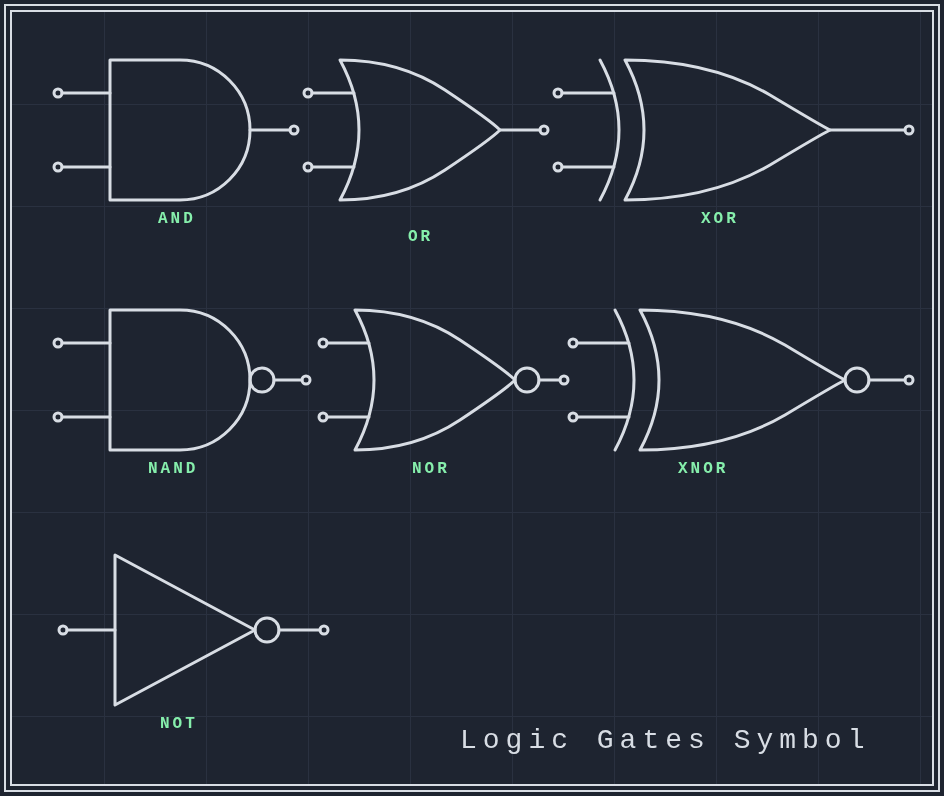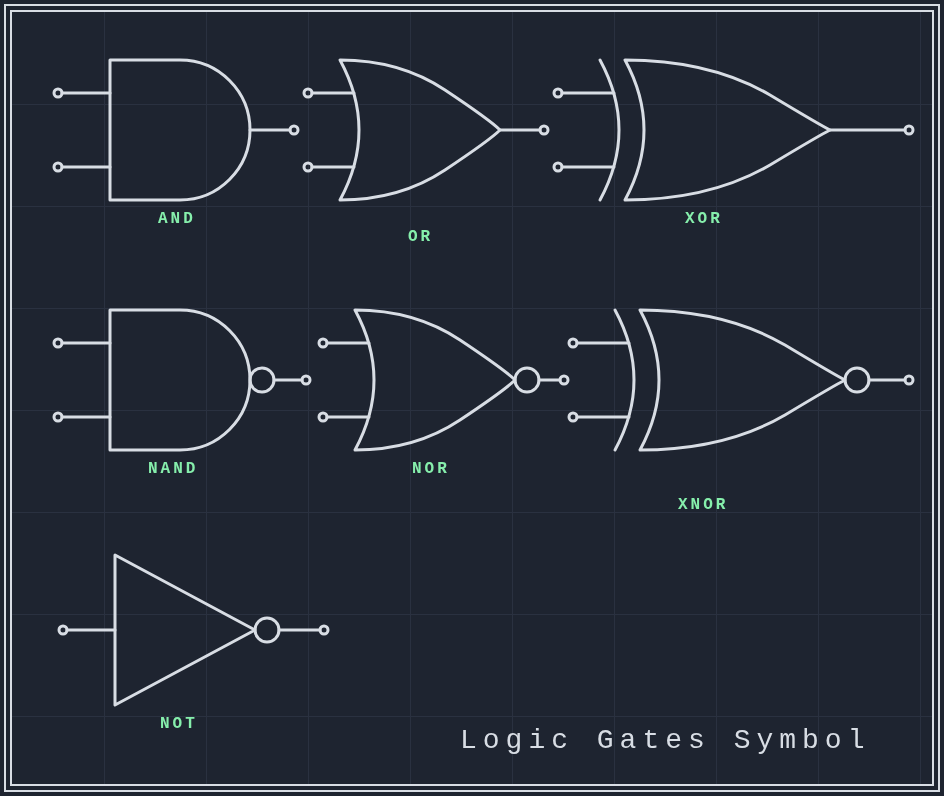--- a/index.html
+++ b/index.html
@@ -158,21 +158,21 @@
 
       <line x1="279" y1="630" x2="320" y2="630"></line>
       <circle cx="324" cy="630" r="4"></circle>
     </g>
 
   </g>
 </svg>
 
 <div class="gate-label" style="left:158px; top:210px;">AND</div>
 <div class="gate-label" style="left:408px; top:228px;">OR</div>
-<div class="gate-label" style="left:685px; top:210px;">XOR</div>
+<div class="gate-label" style="left:701px; top:210px;">XOR</div>
 
 <div class="gate-label" style="left:148px; top:460px;">NAND</div>
 <div class="gate-label" style="left:412px; top:460px;text-align:right;">NOR</div>
-<div class="gate-label" style="left:678px; top:460px;margin-top:36px;">XNOR</div>
+<div class="gate-label" style="left:678px; top:460px;">XNOR</div>
 
 <div class="gate-label" style="left:160px; top:715px;">NOT</div>
 
 <div class="title" style="left:460px; top:725px;">Logic  Gates  Symbol</div>
 
 </body></html>

